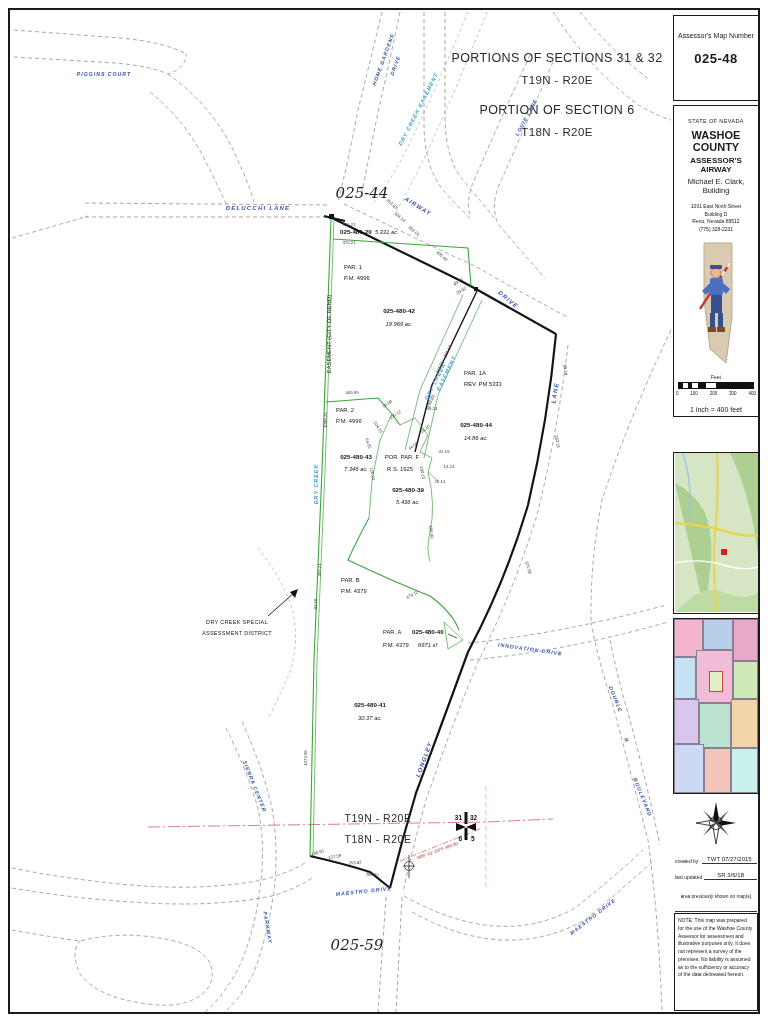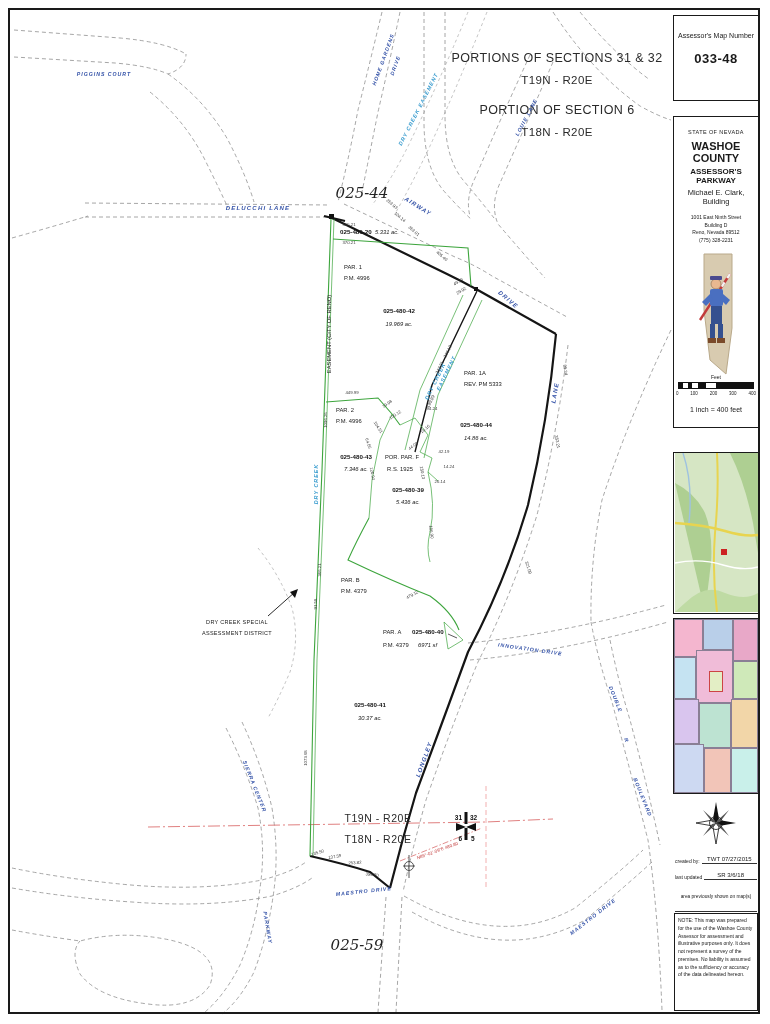--- a/index.html
+++ b/index.html
@@ -8,21 +8,21 @@
   .outer-border{position:absolute;left:8px;top:8px;width:752px;height:1006px;
         border:2px solid #1a1a1a;box-sizing:border-box;pointer-events:none;}
   .map-svg{position:absolute;left:0;top:0;}
 
   
   .sidebar{position:absolute;left:672px;top:8px;width:90px;height:1008px;}
   .sb-box{position:absolute;left:1px;width:86px;border:1.5px solid #1a1a1a;box-sizing:border-box;background:#fff;text-align:center;}
   .sb-mapnum{top:7px;height:86px;}
   .sb-mapnum .lbl{font-size:7px;margin-top:16px;}
   .sb-mapnum .num{font-size:13px;font-weight:bold;margin-top:12px;letter-spacing:.5px;}
-  .sb-office{top:108px;height:312px;}
+  .sb-office{top:97px;height:312px;}
   .sb-office .state{font-size:5.5px;margin-top:12px;letter-spacing:.4px;}
   .sb-office .county{font-size:11px;font-weight:bold;margin-top:5px;}
   .sb-office .office{font-size:8px;font-weight:bold;margin-top:3px;}
   .sb-office .assessor{font-size:7.5px;margin-top:3px;}
   .sb-office .addr{font-size:5px;line-height:1.5;margin-top:8px;}
   .surveyor{margin-top:6px;}
   .sb-scale{position:absolute;left:1px;top:366px;width:86px;text-align:center;}
   .sb-scale .feet{font-size:5px;}
   .scalebar{position:relative;margin:2px 5px 0 5px;height:7px;border:1px solid #111;box-sizing:border-box;background:#fff;}
   .scalebar .seg{position:absolute;top:0;bottom:0;background:#111;}
@@ -299,27 +299,27 @@
         <text x="335" y="858" class="dim" text-anchor="middle" transform="rotate(-9 335 858)">137.59</text>
         <text x="355" y="864" class="dim" text-anchor="middle" transform="rotate(-4 355 864)">253.82</text>
         <text x="372" y="876" class="dim" text-anchor="middle" transform="rotate(7 372 876)">396.70</text>
       </g>
   </svg>
 
   <div class="sidebar">
 
     <div class="sb-box sb-mapnum">
       <div class="lbl">Assessor's Map Number</div>
-      <div class="num">033-48</div>
+      <div class="num">025-48</div>
     </div>
 
     <div class="sb-box sb-office">
       <div class="state">STATE OF NEVADA</div>
       <div class="county">WASHOE COUNTY</div>
-      <div class="office">ASSESSOR'S PARKWAY</div>
+      <div class="office">ASSESSOR'S AIRWAY</div>
       <div class="assessor">Michael E. Clark, Building</div>
       <div class="addr">
         <div>1001 East Ninth Street</div>
         <div>Building D</div>
         <div>Reno, Nevada 89512</div>
         <div>(775) 328-2231</div>
       </div>
       <svg class="surveyor" width="60" height="128" viewBox="0 0 60 128">
         <polygon points="18,4 46,4 46,78 40,124 24,110 18,60" fill="#d8cbb0" stroke="#b9a98a" stroke-width="1"></polygon>
         <line x1="44" y1="24" x2="14" y2="70" stroke="#c23b3b" stroke-width="2.4"></line>

